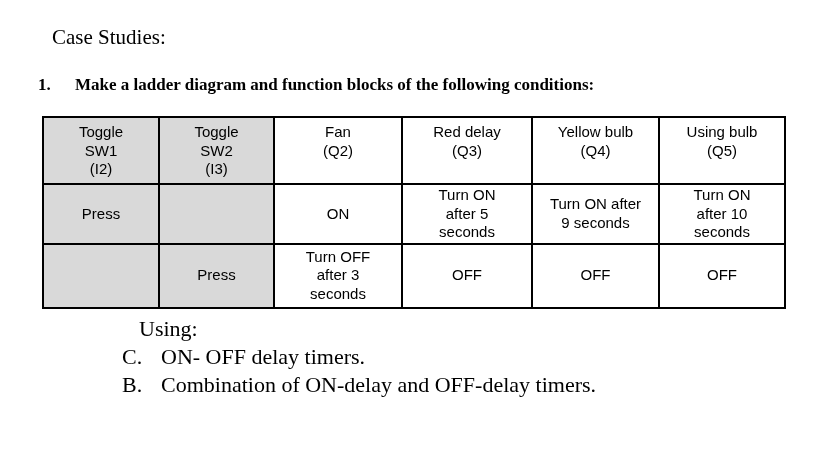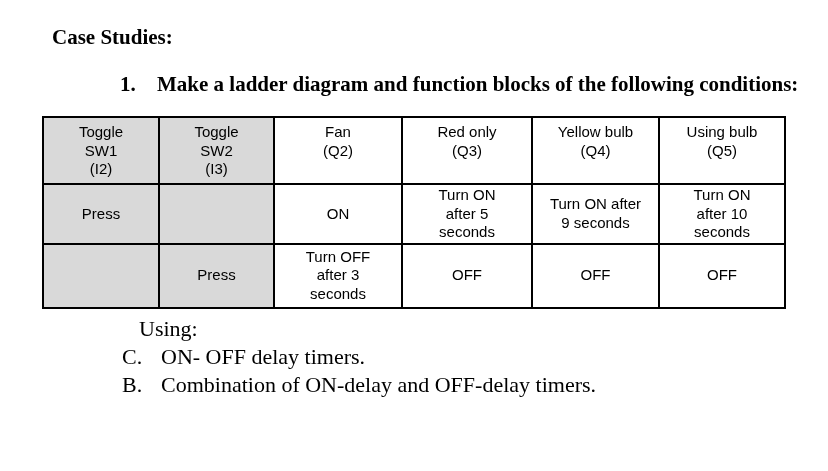--- a/index.html
+++ b/index.html
@@ -16,26 +16,26 @@
   .page {
     width: 828px;
     height: 471px;
     padding-top: 26px;
     position: relative;
   }
   .section-heading {
     margin: 0 0 0 52px;
     font-size: 21px;
     line-height: 23px;
-    font-weight: bold;
+    font-weight: normal;
     white-space: nowrap;
   }
   .question-line {
-    margin: 24px 0 0 120px;
-    font-size: 21px;
+    margin: 24px 0 0 38px;
+    font-size: 17px;
     line-height: 23px;
     font-weight: bold;
     white-space: nowrap;
   }
   .question-line .q-num {
     display: inline-block;
     width: 37px;
   }
   table.cond-table {
     border-collapse: collapse;
@@ -94,21 +94,21 @@
     <tbody>
       <tr class="row-header">
         <th class="shaded" style="background: rgb(217, 217, 217);">Toggle
 SW1
 (I2)</th>
         <th class="shaded" style="background: rgb(217, 217, 217);">Toggle
 SW2
 (I3)</th>
         <th>Fan
 (Q2)</th>
-        <th>Red only
+        <th>Red delay
 (Q3)</th>
         <th>Yellow bulb
 (Q4)</th>
         <th>Using bulb
 (Q5)</th>
       </tr>
       <tr class="row-data-1">
         <td class="shaded" style="background: rgb(217, 217, 217);">Press</td>
         <td class="shaded" style="background: rgb(217, 217, 217);"></td>
         <td>ON</td>

